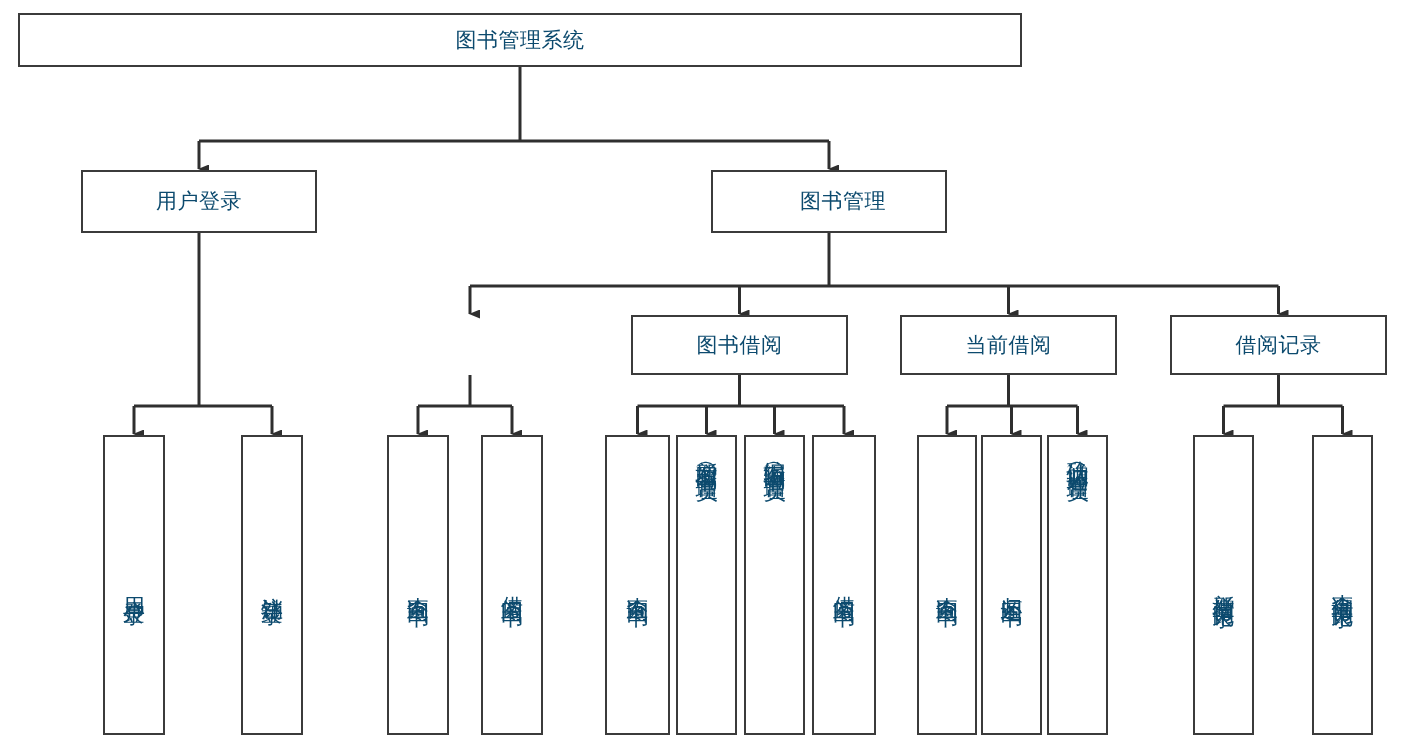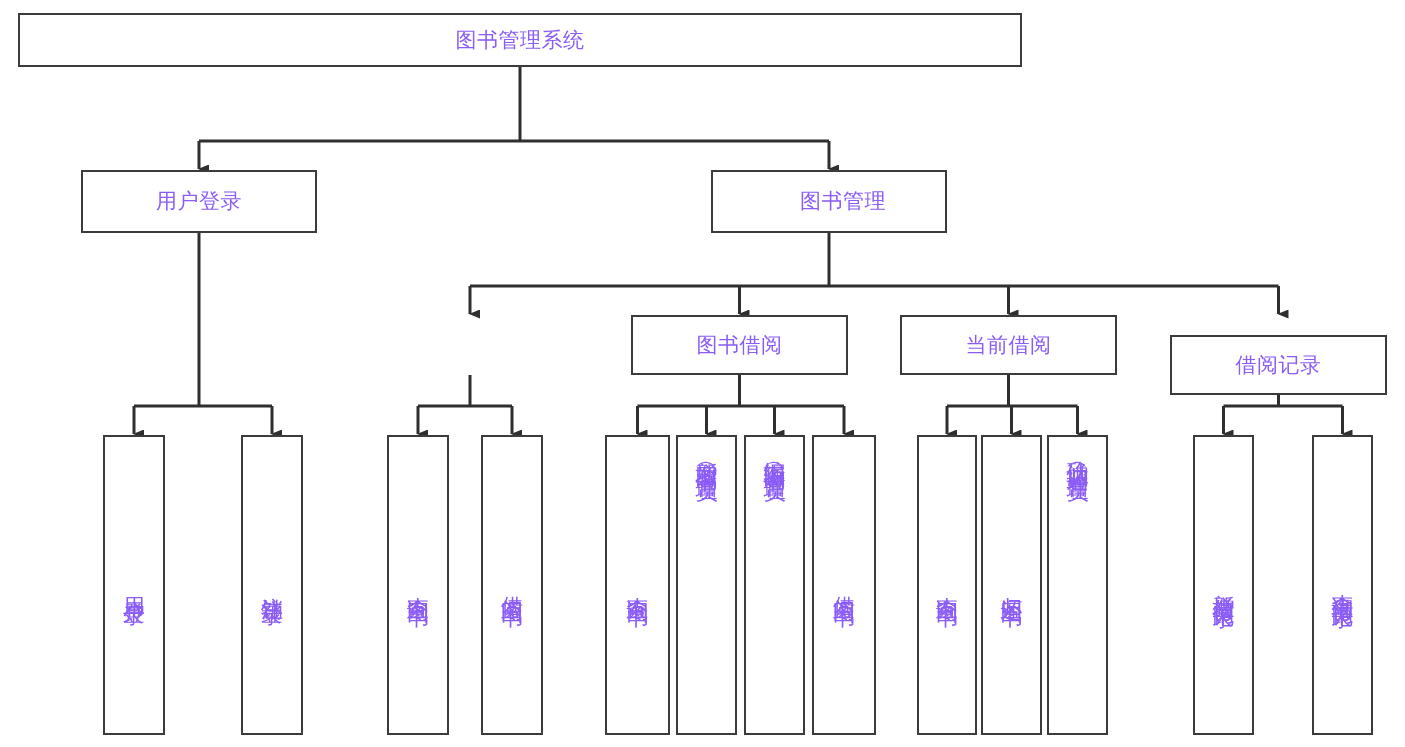--- a/index.html
+++ b/index.html
@@ -30,21 +30,21 @@
     position: absolute;
     box-sizing: border-box;
     background: #ffffff;
     border: 2.5px solid #3b3b3b;
     display: flex;
     align-items: center;
     justify-content: center;
     overflow: hidden;
   }
   .node-label {
-    color: #8b5cf6;
+    color: #0c4a6e;
     font-size: 21px;
     line-height: 1.18;
     letter-spacing: 0.5px;
     white-space: nowrap;
     text-align: center;
     font-family: Liberation Serif, serif;
   }
   .node-box.vertical {
     align-items: flex-start;
     justify-content: center;
@@ -133,21 +133,21 @@
 
 
   <div class="node-box" style="left:631px; top:315px; width:217px; height:60px;">
     <span class="node-label">图书借阅</span>
   </div>
 
   <div class="node-box" style="left:900px; top:315px; width:217px; height:60px;">
     <span class="node-label">当前借阅</span>
   </div>
 
-  <div class="node-box" style="left:1170px; top:315px; width:217px; height:60px;margin-top:20px;">
+  <div class="node-box" style="left:1170px; top:315px; width:217px; height:60px;">
     <span class="node-label">借阅记录</span>
   </div>
 
   <div class="node-box vertical centered" style="left:103px; top:435px; width:62px; height:300px;">
     <span class="node-label">用户登录</span>
   </div>
 
   <div class="node-box vertical centered" style="left:241px; top:435px; width:62px; height:300px;">
     <span class="node-label">注销登录</span>
   </div>

